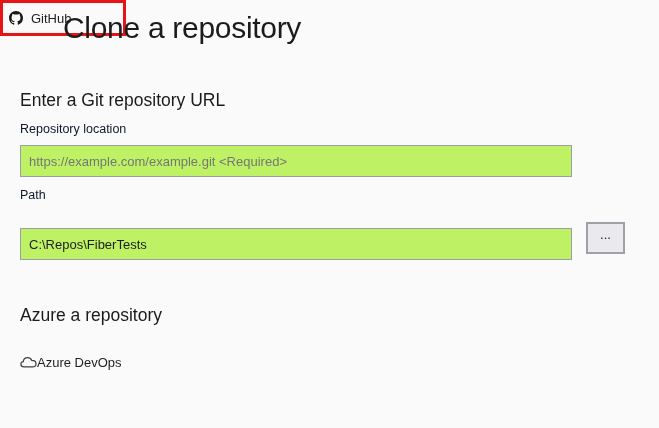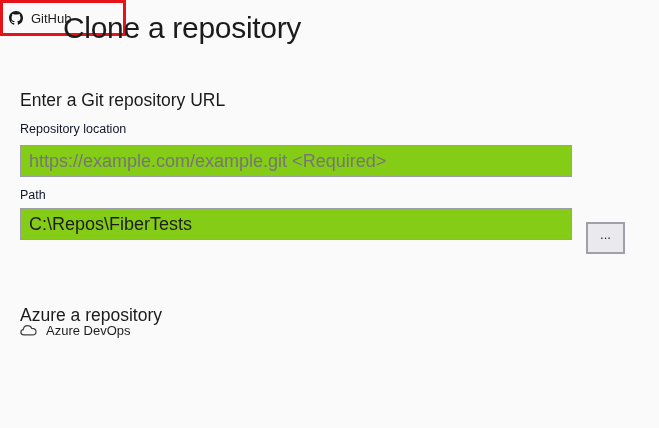--- a/index.html
+++ b/index.html
@@ -42,30 +42,30 @@
     color: #0f172a;
   }
   .label-location { top: 122px; }
   .label-path     { top: 188px; }
   .text-input {
     position: absolute;
     left: 20px;
     width: 552px;
     height: 32px;
     border: 1px solid #9b9ea5;
-    background: #84cc16;
+    background: #bef264;
     padding: 0 8px;
     font-family: "Liberation Sans", "DejaVu Sans", sans-serif;
-    font-size: 18px;
+    font-size: 13px;
     color: #1e1e1e;
     outline: none;
   }
   .text-input::placeholder { color: #767676; opacity: 1; }
   .input-url  { top: 145px; }
-  .input-path { top: 208px; }
+  .input-path { top: 228px; }
   .browse-button {
     position: absolute;
     left: 586px;
     top: 222px;
     width: 39px;
     height: 32px;
     background: #eaeaee;
     border: 2px solid #a0a0a6;
     font-family: "Liberation Sans", "DejaVu Sans", sans-serif;
     font-size: 13px;
@@ -81,23 +81,23 @@
     align-items: center;
     cursor: pointer;
   }
   .provider-row .provider-label {
     font-size: 13px;
     color: #1e1e1e;
     white-space: nowrap;
   }
   .row-azure {
     left: 20px;
-    top: 320px;
+    top: 352px;
     height: 20px;
-    gap: 9px;
+    gap: 0;
   }
   .row-github-highlight {
     left: 12px;
     top: 368px;
     width: 126px;
     height: 36px;
     border: 3px solid #e61419;
     background: transparent;
     display: flex;
     align-items: center;

